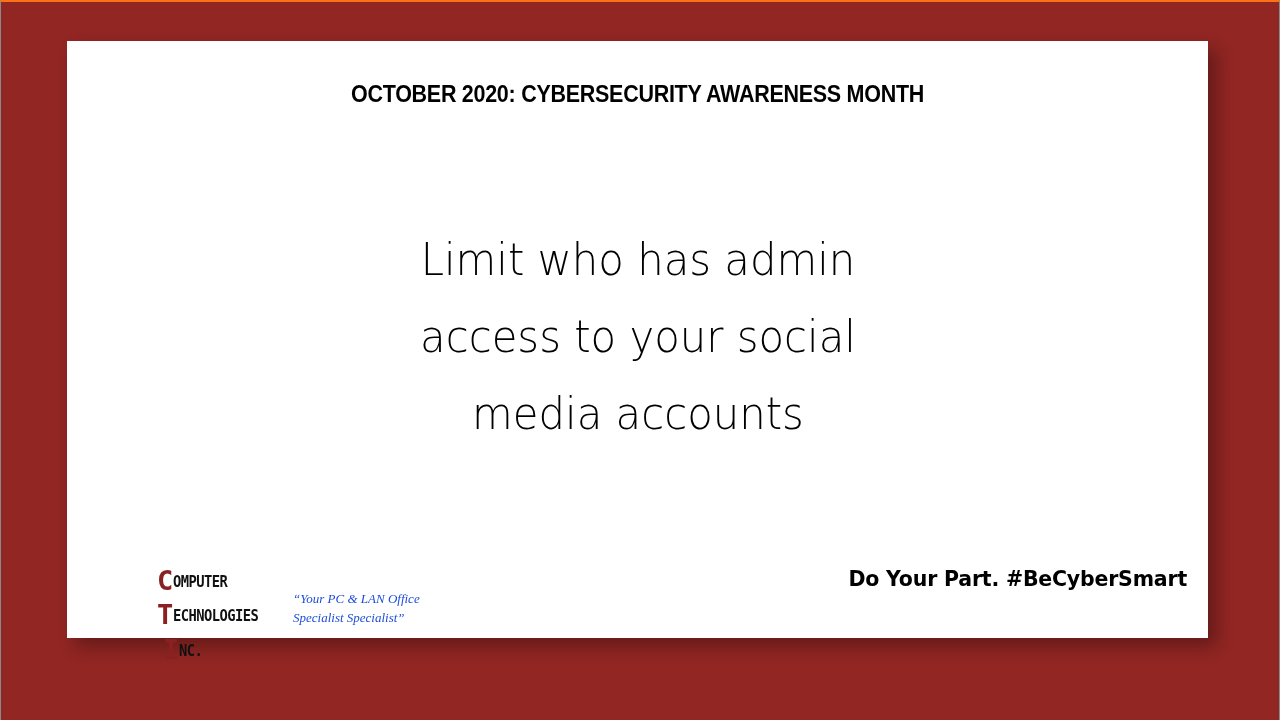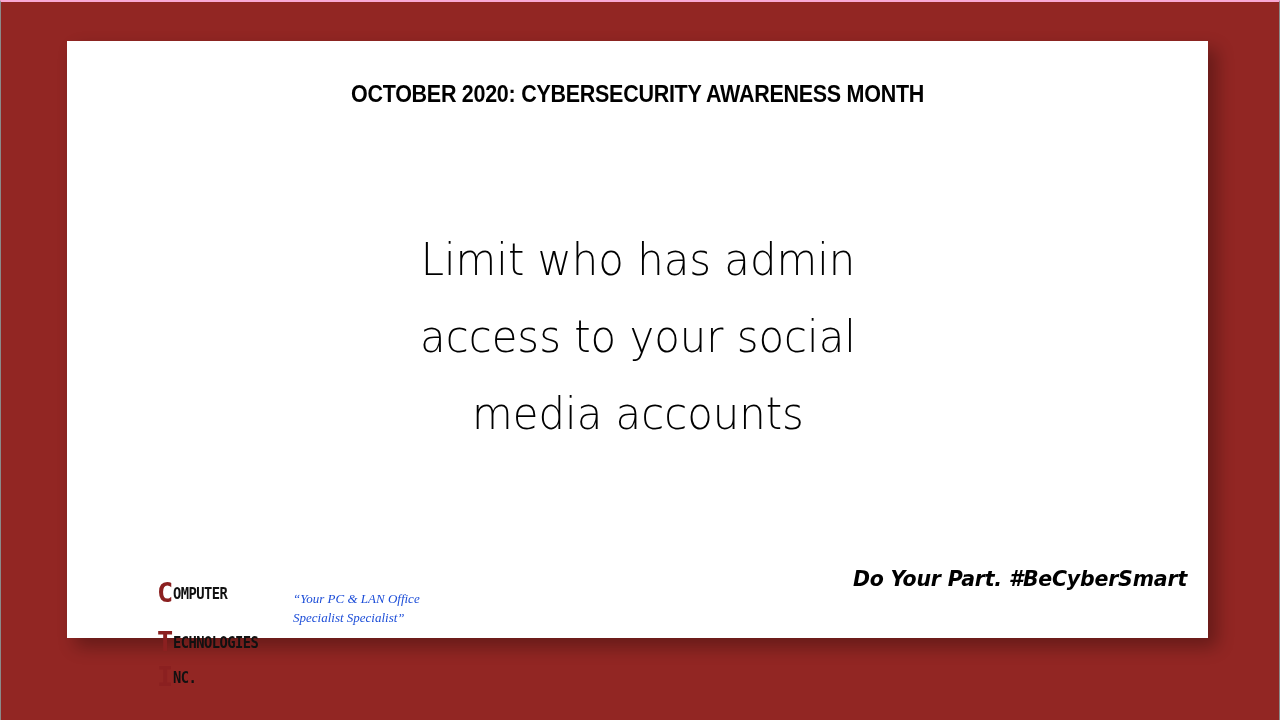--- a/index.html
+++ b/index.html
@@ -12,21 +12,21 @@
     overflow: hidden;
     font-family: "Liberation Sans", sans-serif;
   }
 
   #slide-canvas {
     position: relative;
     width: 1280px;
     height: 720px;
     background: #922623;
     box-sizing: border-box;
-    border-top: 2px solid #f9a8d4;
+    border-top: 2px solid #f97316;
     border-left: 1px solid #8a8a8a;
     border-right: 1px solid #8a8a8a;
     overflow: hidden;
   }
 
   
   #slide-shadow {
     position: absolute;
     left: 74px;
     top: 47px;
@@ -86,21 +86,21 @@
   #logo-block {
     position: absolute;
     left: 90px;
     top: 524px;
     width: 280px;
     height: 92px;
   }
   .logo-rows {
     position: absolute;
     left: 0;
-    top: 12px;
+    top: 0;
     width: 140px;
   }
   .logo-row {
     display: block;
     white-space: nowrap;
     font-family: "DejaVu Sans Mono", monospace;
     font-weight: bold;
     color: #111111;
     line-height: 1;
     margin-bottom: 4px;
@@ -114,22 +114,22 @@
     font-family: "DejaVu Sans Mono", monospace;
   }
   .logo-rest {
     font-size: 15px;
     letter-spacing: -0.6px;
     transform: scaleX(0.92);
     display: inline-block;
     transform-origin: left center;
   }
   #logo-row-computer { margin-top: 2px; }
-  #logo-row-technologies { margin-top: 22px; }
-  #logo-row-inc { margin-top: 8px; }
+  #logo-row-technologies { margin-top: 7px; }
+  #logo-row-inc { margin-top: 8px; margin-left: 6px; }
 
   #logo-tagline {
     position: absolute;
     left: 136px;
     top: 24px;
     width: 140px;
     font-family: "Liberation Serif", serif;
     font-style: italic;
     font-size: 13px;
     line-height: 19px;
@@ -140,21 +140,20 @@
   #footer-slogan {
     position: absolute;
     right: 21px;
     top: 526px;
     font-family: "DejaVu Sans", sans-serif;
     font-weight: bold;
     font-size: 20.5px;
     letter-spacing: -0.2px;
     color: #000000;
     white-space: nowrap;
-    font-style: italic;
   }
 </style>
 </head>
 <body>
 
 <div id="slide-canvas">
 
   <div id="slide-shadow"></div>
 
   <div id="slide-card">

